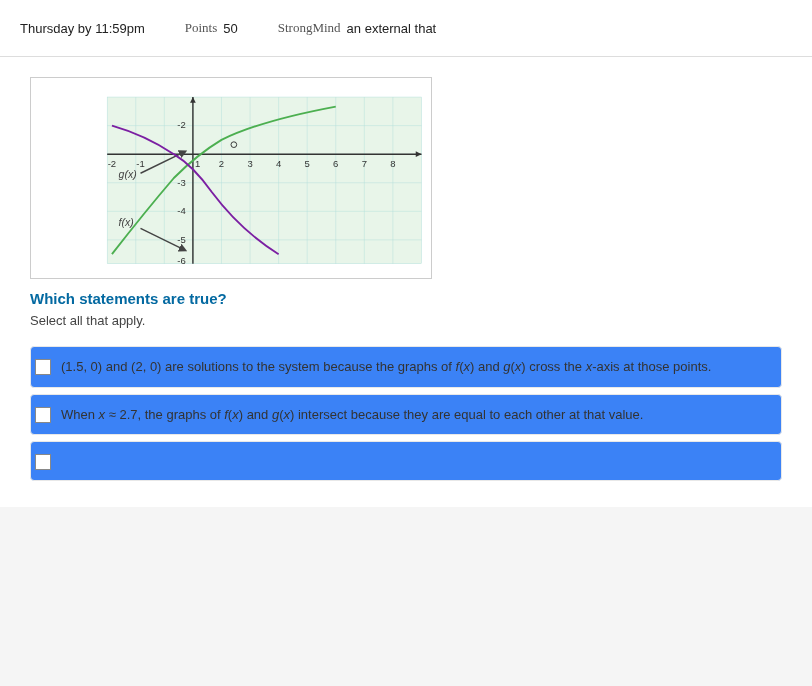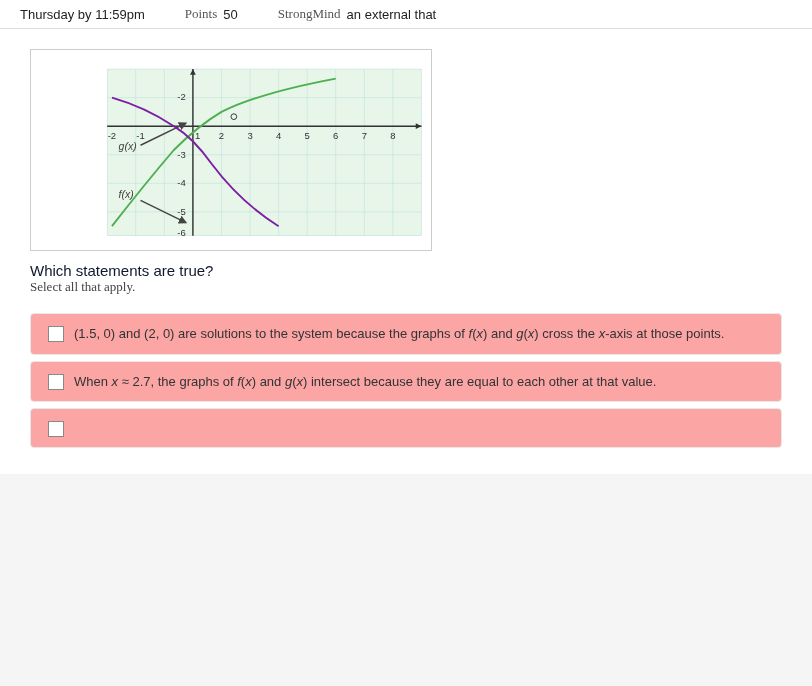--- a/index.html
+++ b/index.html
@@ -7,21 +7,21 @@
       font-family: Arial, sans-serif;
       background: #f5f5f5;
       width: 812px;
       min-height: 686px;
       font-size: 14px;
       color: #222;
     }
     .header-bar {
       background: #fff;
       border-bottom: 1px solid #ddd;
-      padding: 6px 20px;
+      padding: 20px 20px;
       display: flex;
       align-items: center;
       gap: 40px;
       font-size: 13px;
     }
     .header-item {
       display: flex;
       align-items: center;
       gap: 6px;
     }
@@ -47,42 +47,42 @@
     .graph-svg {
       display: block;
     }
     .copyright {
       font-size: 11px;
       color: #555;
       margin-bottom: 20px;
     }
     .question-text {
       font-size: 15px;
-      font-weight: 400;
-      color: #0f172a;
+      font-weight: 700;
+      margin-bottom: 6px;
+      color: #0369a1;
     }
     .select-all-text {
       font-size: 13px;
       color: #444;
       margin-bottom: 18px;
-      font-family: Liberation Serif, serif;
     }
     .options-list {
       display: flex;
       flex-direction: column;
       gap: 0px;
     }
     .option-item {
       display: flex;
       align-items: flex-start;
       gap: 10px;
-      padding: 10px 17px;
+      padding: 10px 4px;
       border-radius: 4px;
       cursor: pointer;
-      background: #fca5a5;
+      background: #3b82f6;
       border: 1px solid #e8e8e8;
       margin-bottom: 6px;
     }
     .option-checkbox {
       width: 16px;
       height: 16px;
       border: 1.5px solid #888;
       background: #fff;
       flex-shrink: 0;
       margin-top: 2px;

